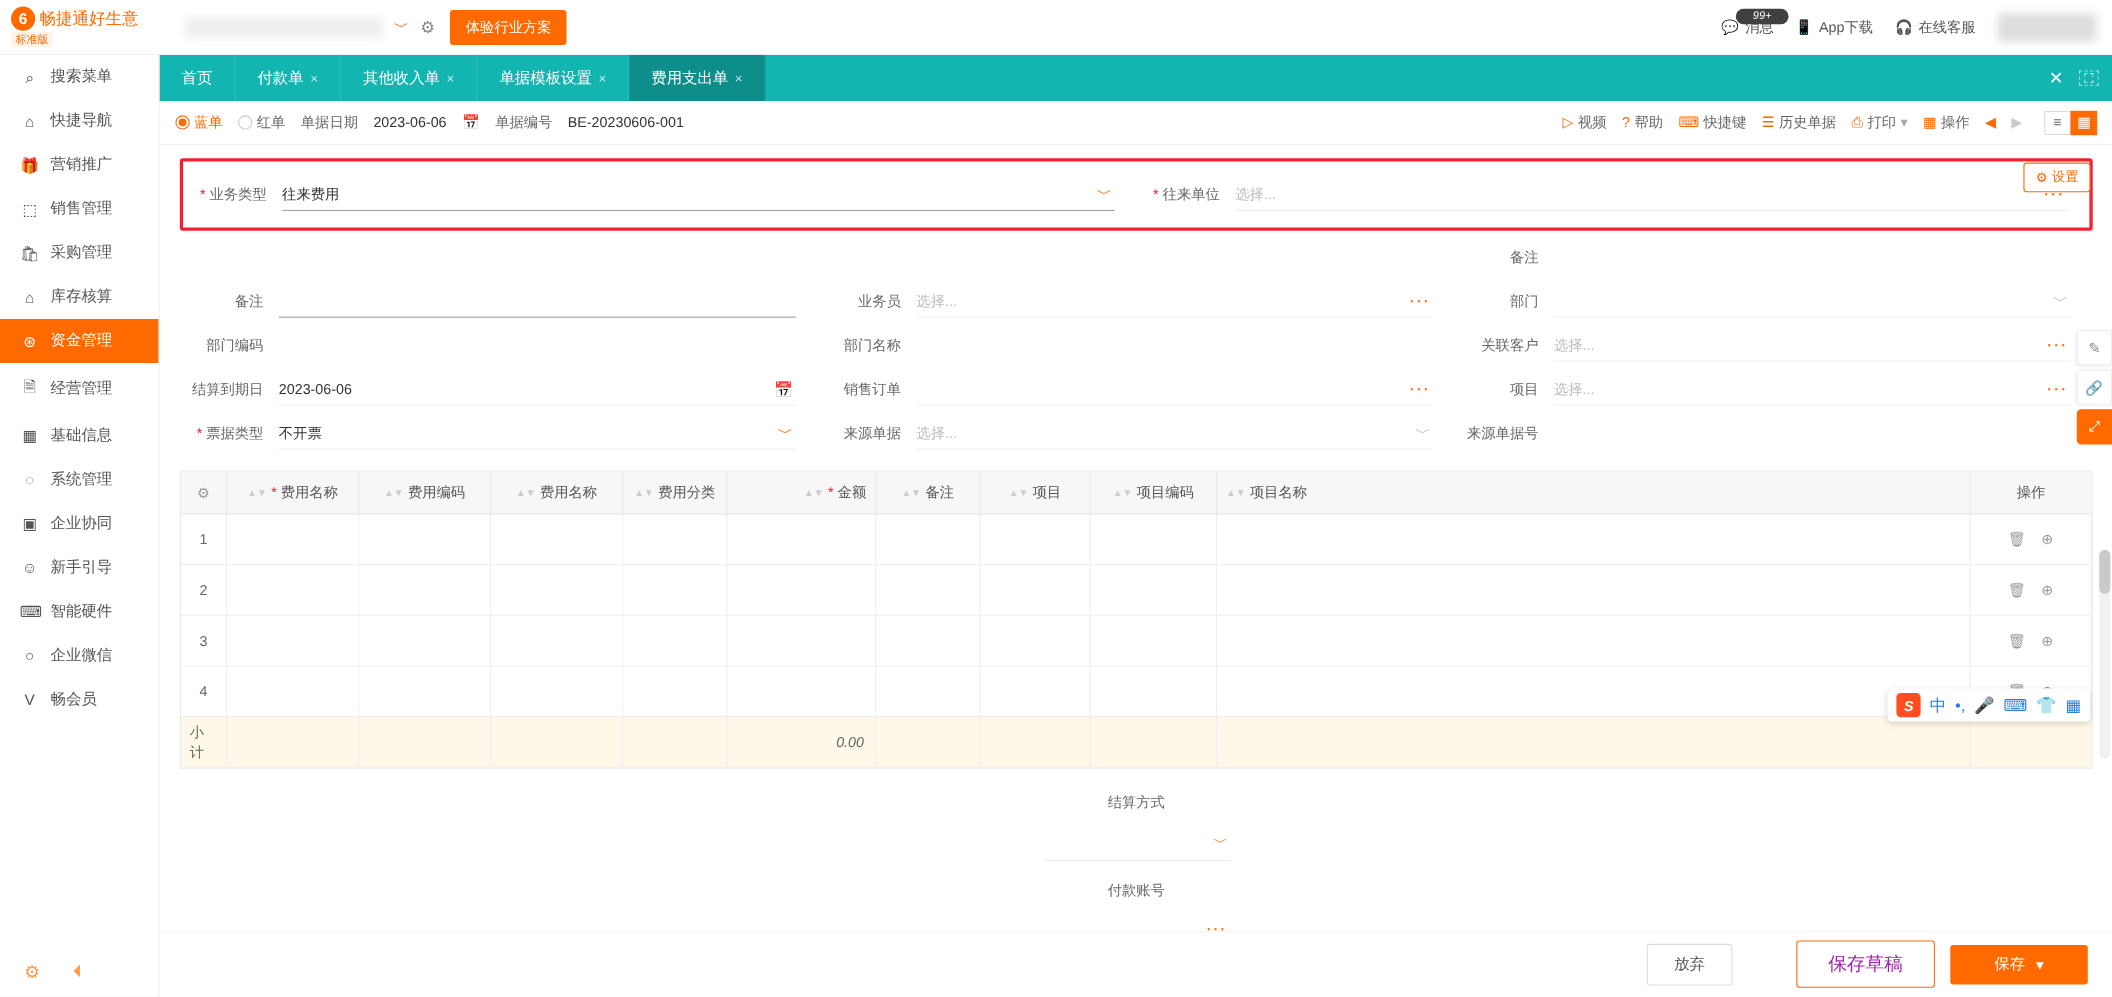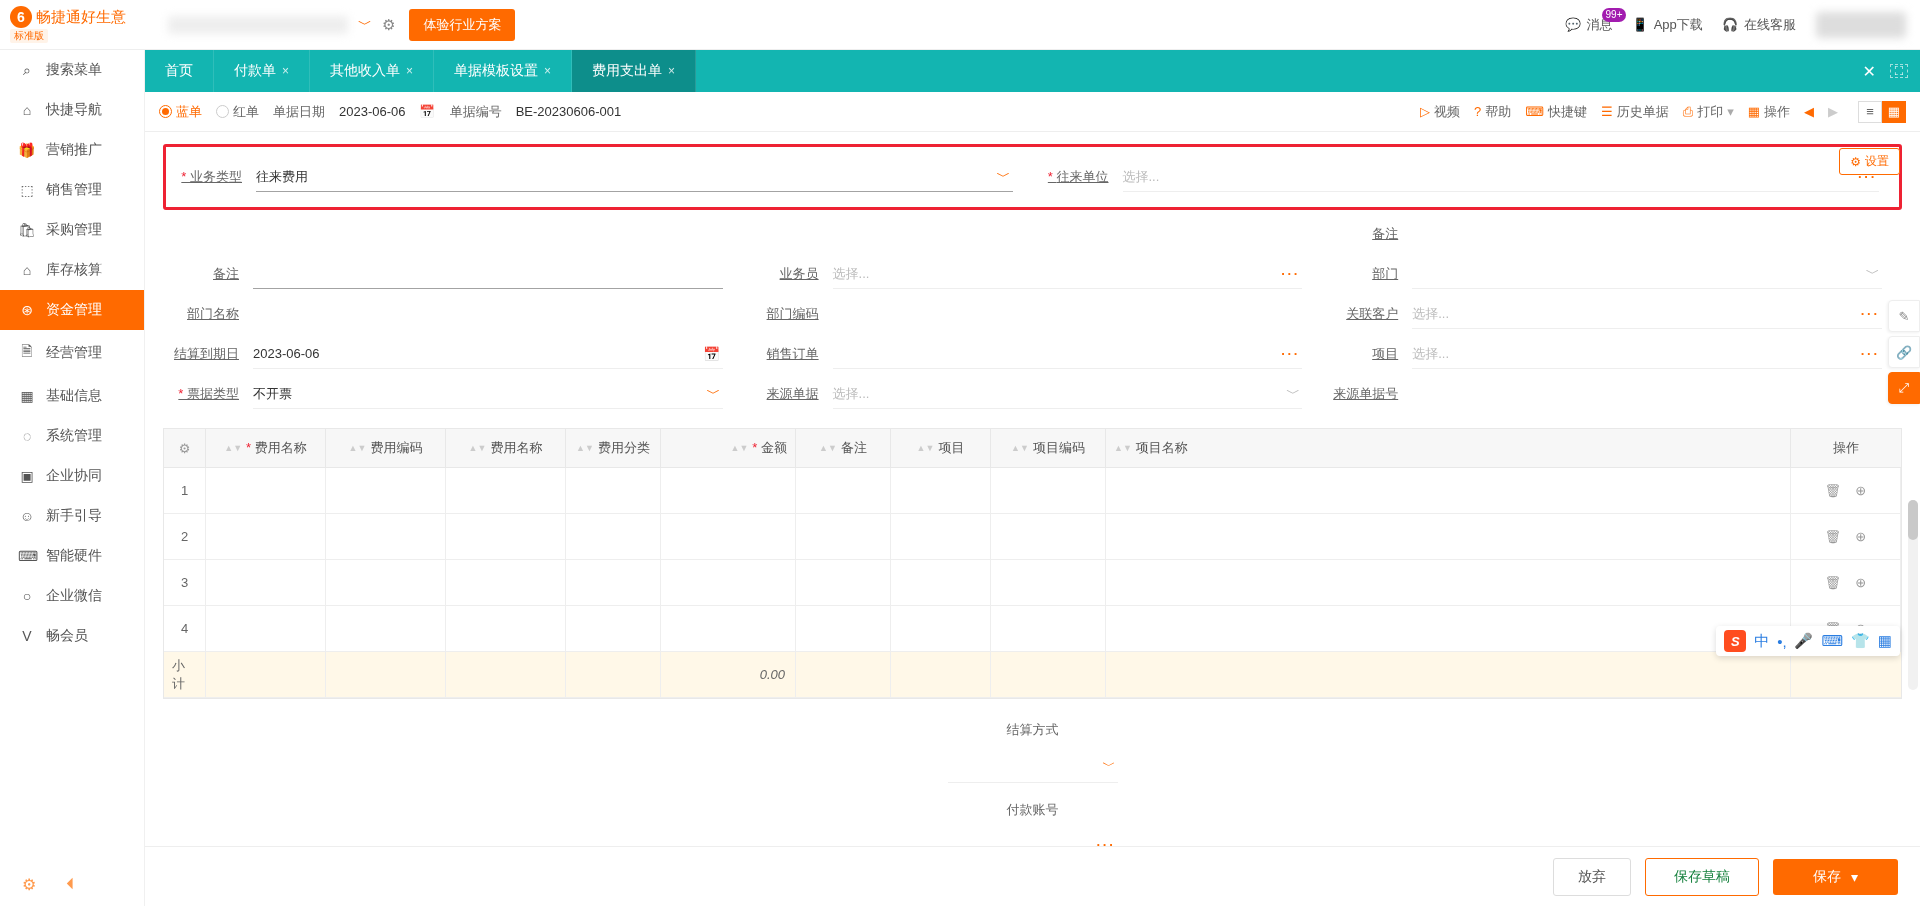--- a/index.html
+++ b/index.html
@@ -13,21 +13,21 @@
 .logo-icon { width: 22px; height: 22px; background: #ff6a00; border-radius: 50%; display: flex; align-items: center; justify-content: center; color: #fff; font-weight: bold; font-size: 14px; }
 .logo-text { color: #ff6a00; font-size: 15px; font-weight: 500; font-family: Liberation Serif, serif; }
 .logo-sub { font-size: 10px; color: #ff6a00; background: #fff3e8; padding: 0 4px; border-radius: 2px; margin-top: 1px; }
 .company-sel { margin-left: 30px; display: flex; align-items: center; gap: 10px; color: #999; }
 .company-blur { filter: blur(4px); background:#eee; width: 180px; height: 18px; border-radius: 3px; }
 .chev { color: #ff6a00; font-size: 14px; }
 .gear-icon { color: #888; font-size: 15px; }
 .btn-orange { background: #ff6a00; color: #fff; border: none; border-radius: 3px; padding: 7px 14px; font-size: 13px; margin-left: 14px; cursor: pointer; }
 .header-right { margin-left: auto; display: flex; align-items: center; gap: 20px; color: #555; }
 .hr-item { display: flex; align-items: center; gap: 5px; cursor: pointer; position: relative; }
-.badge { position: absolute; top: -8px; right: -14px; background: #a21caf; color: #fff; font-size: 10px; border-radius: 8px; padding: 0 4px; line-height: 14px; }
+.badge { position: absolute; top: -8px; right: -14px; background: #404040; color: #fff; font-size: 10px; border-radius: 8px; padding: 0 16px; line-height: 14px; font-style: italic; }
 .avatar-blur { filter: blur(4px); background:#ddd; width: 90px; height: 26px; border-radius: 4px; }
 
 
 .body { display: flex; flex: 1; overflow: hidden; }
 
 
 .sidebar { width: 145px; background: #fff; display: flex; flex-direction: column; border-right: 1px solid #f0f0f0; }
 .side-item { display: flex; align-items: center; gap: 10px; padding: 11px 18px; color: #555; cursor: pointer; font-size: 14px; }
 .side-item.active { background: #ff6a00; color: #fff; }
 .side-item .icn { width: 18px; text-align: center; }
@@ -60,21 +60,21 @@
 .view-toggle { display: flex; margin-left: 6px; }
 .view-toggle .vt { width: 24px; height: 22px; border: 1px solid #ddd; display: flex; align-items: center; justify-content: center; cursor: pointer; }
 .view-toggle .vt.active { background: #ff6a00; color: #fff; border-color: #ff6a00; }
 
 .form-area { padding: 12px 18px 4px 18px; }
 .redbox { border: 3px solid #e23; border-radius: 3px; padding: 10px 0 10px 0; margin-bottom: 6px; }
 .form-row { display: flex; }
 .form-row.two .field { width: 50%; padding: 0 20px 0 0; }
 .form-row.three .field { width: 33.33%; padding: 0 20px 0 0; }
 .field { display: flex; align-items: center; min-height: 40px; }
-.f-label { width: 90px; text-align: right; color: #666; padding-right: 14px; white-space: nowrap; font-size: 13px; text-decoration: underline; }
+.f-label { width: 90px; text-align: right; color: #666; padding-right: 14px; white-space: nowrap; font-size: 13px; }
 .req::before { content: "* "; color: #e23; }
 .f-ctrl { flex: 1; position: relative; display: flex; align-items: center; border-bottom: 1px solid #a3a3a3; height: 30px; color: #333; font-size: 13px; padding-right: 22px; }
 .f-ctrl.nou { border-bottom: 1px solid #eee; }
 .f-ctrl.noborder { border-bottom: none; }
 .ph { color: #bbb; }
 .f-ctrl .suffix { position: absolute; right: 2px; color: #ff6a00; font-size: 14px; }
 .f-ctrl .dots { position: absolute; right: 2px; color: #ff6a00; letter-spacing: 2px; font-weight: bold; }
 .settings-btn { position: absolute; right: 20px; top: 56px; border: 1px solid #ff6a00; color: #ff6a00; background: #fff; border-radius: 3px; padding: 4px 10px; font-size: 12px; display: flex; align-items: center; gap: 4px; cursor: pointer; }
 
 .grid-wrap { margin: 10px 18px 0 18px; border: 1px solid #e8e8e8; }
@@ -101,21 +101,21 @@
 .settle-row { display: flex; align-items: center; gap: 18px; padding: 22px 18px 4px 18px; color: #666; font-size: 13px; flex-direction: column; }
 .settle-row .lbl { }
 .settle-row .input-like { width: 170px; border-bottom: 1px solid #eee; height: 26px; position: relative; }
 .settle-row .input-like .suffix { position: absolute; right: 2px; color: #ff6a00; }
 .settle-row .input-like .dots { position: absolute; right: 2px; color: #ff6a00; font-weight: bold; letter-spacing: 2px; }
 .settle-row .add { color: #ff6a00; cursor: pointer; display: inline-flex; align-items: center; gap: 4px; }
 .settle-row .amt-lbl { color: #bbb; }
 
 .footer-bar { position: absolute; bottom: 0; right: 0; left: 145px; height: 60px; background: #fff; display: flex; align-items: center; justify-content: flex-end; gap: 14px; padding: 0 22px; border-top: 1px solid #eee; }
 .btn-outline { background: #fff; border: 1px solid #ddd; color: #555; border-radius: 3px; padding: 9px 24px; cursor: pointer; font-size: 14px; }
-.btn-orange-out { background: #fff; border: 1px solid #ff6a00; color: #15803d; border-radius: 3px; padding: 9px 28px; cursor: pointer; font-size: 14px; }
+.btn-orange-out { background: #fff; border: 1px solid #ff6a00; color: #a21caf; border-radius: 3px; padding: 9px 28px; cursor: pointer; font-size: 17px; margin-left: 44px; }
 .btn-primary { background: #ff6a00; color: #fff; border: none; border-radius: 3px; padding: 9px 40px; cursor: pointer; font-size: 14px; display: inline-flex; align-items: center; gap: 10px; }
 
 
 .right-rail { position: absolute; right: 0; top: 250px; display: flex; flex-direction: column; gap: 4px; }
 .rail-btn { width: 32px; height: 32px; background: #fff; border: 1px solid #eee; border-radius: 4px 0 0 4px; box-shadow: -1px 1px 3px rgba(0,0,0,.06); display: flex; align-items: center; justify-content: center; color: #888; cursor: pointer; }
 .rail-btn.hl { background: #ff6a00; color: #fff; border-color: #ff6a00; }
 
 
 .ime { position: absolute; right: 20px; bottom: 250px; display: flex; align-items: center; gap: 8px; background: #fff; padding: 4px 8px; box-shadow: 0 2px 6px rgba(0,0,0,.15); border-radius: 4px; }
 .ime .s-logo { width: 22px; height: 22px; background: #ff4d1f; color: #fff; border-radius: 4px; display: flex; align-items: center; justify-content: center; font-weight: bold; font-style: italic; }
@@ -355,25 +355,25 @@
             <div class="field">
               <div class="f-label">部门</div>
               <div class="f-ctrl nou">
                 <span class="suffix" style="color:#bbb">﹀</span>
               </div>
             </div>
           </div>
 
           <div class="form-row three">
             <div class="field">
+              <div class="f-label">部门编码</div>
+              <div class="f-ctrl nou noborder"></div>
+            </div>
+            <div class="field">
               <div class="f-label">部门名称</div>
-              <div class="f-ctrl nou noborder"></div>
-            </div>
-            <div class="field">
-              <div class="f-label">部门编码</div>
               <div class="f-ctrl nou noborder"></div>
             </div>
             <div class="field">
               <div class="f-label">关联客户</div>
               <div class="f-ctrl nou">
                 <span class="ph">选择...</span>
                 <span class="dots">···</span>
               </div>
             </div>
           </div>

